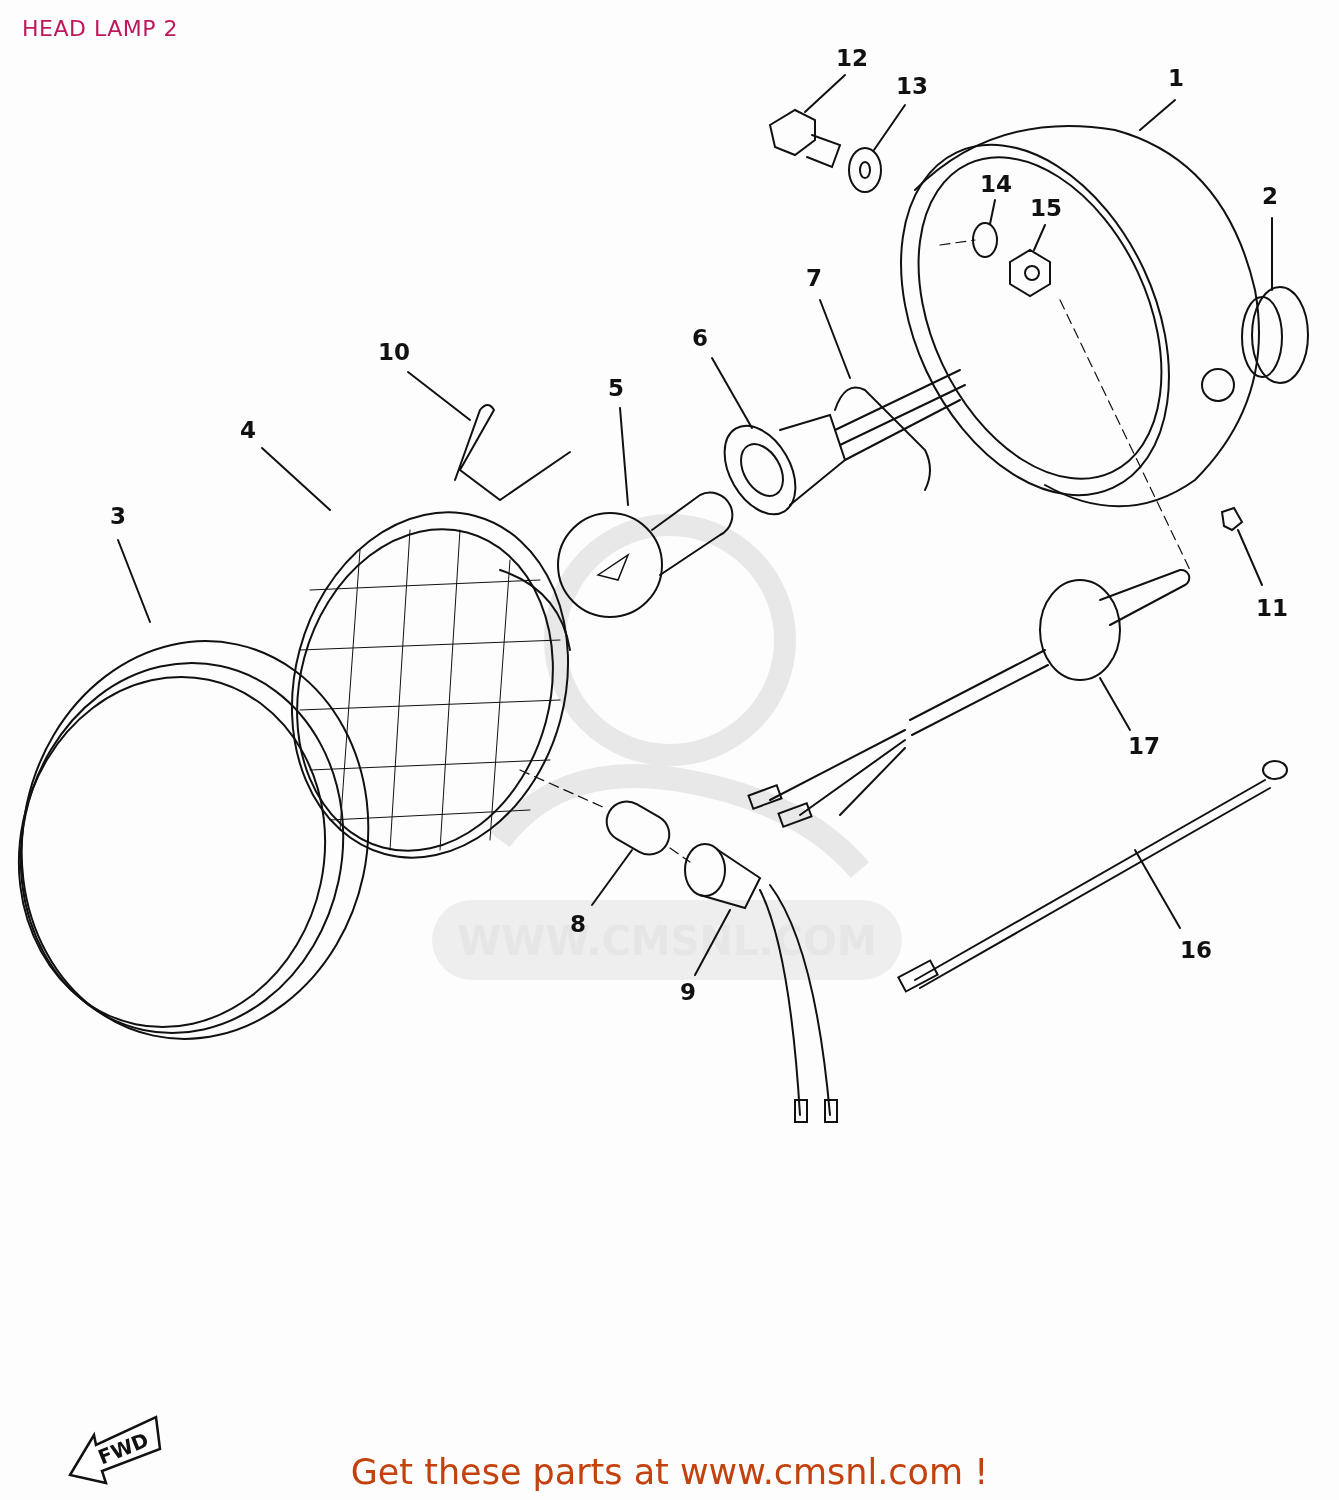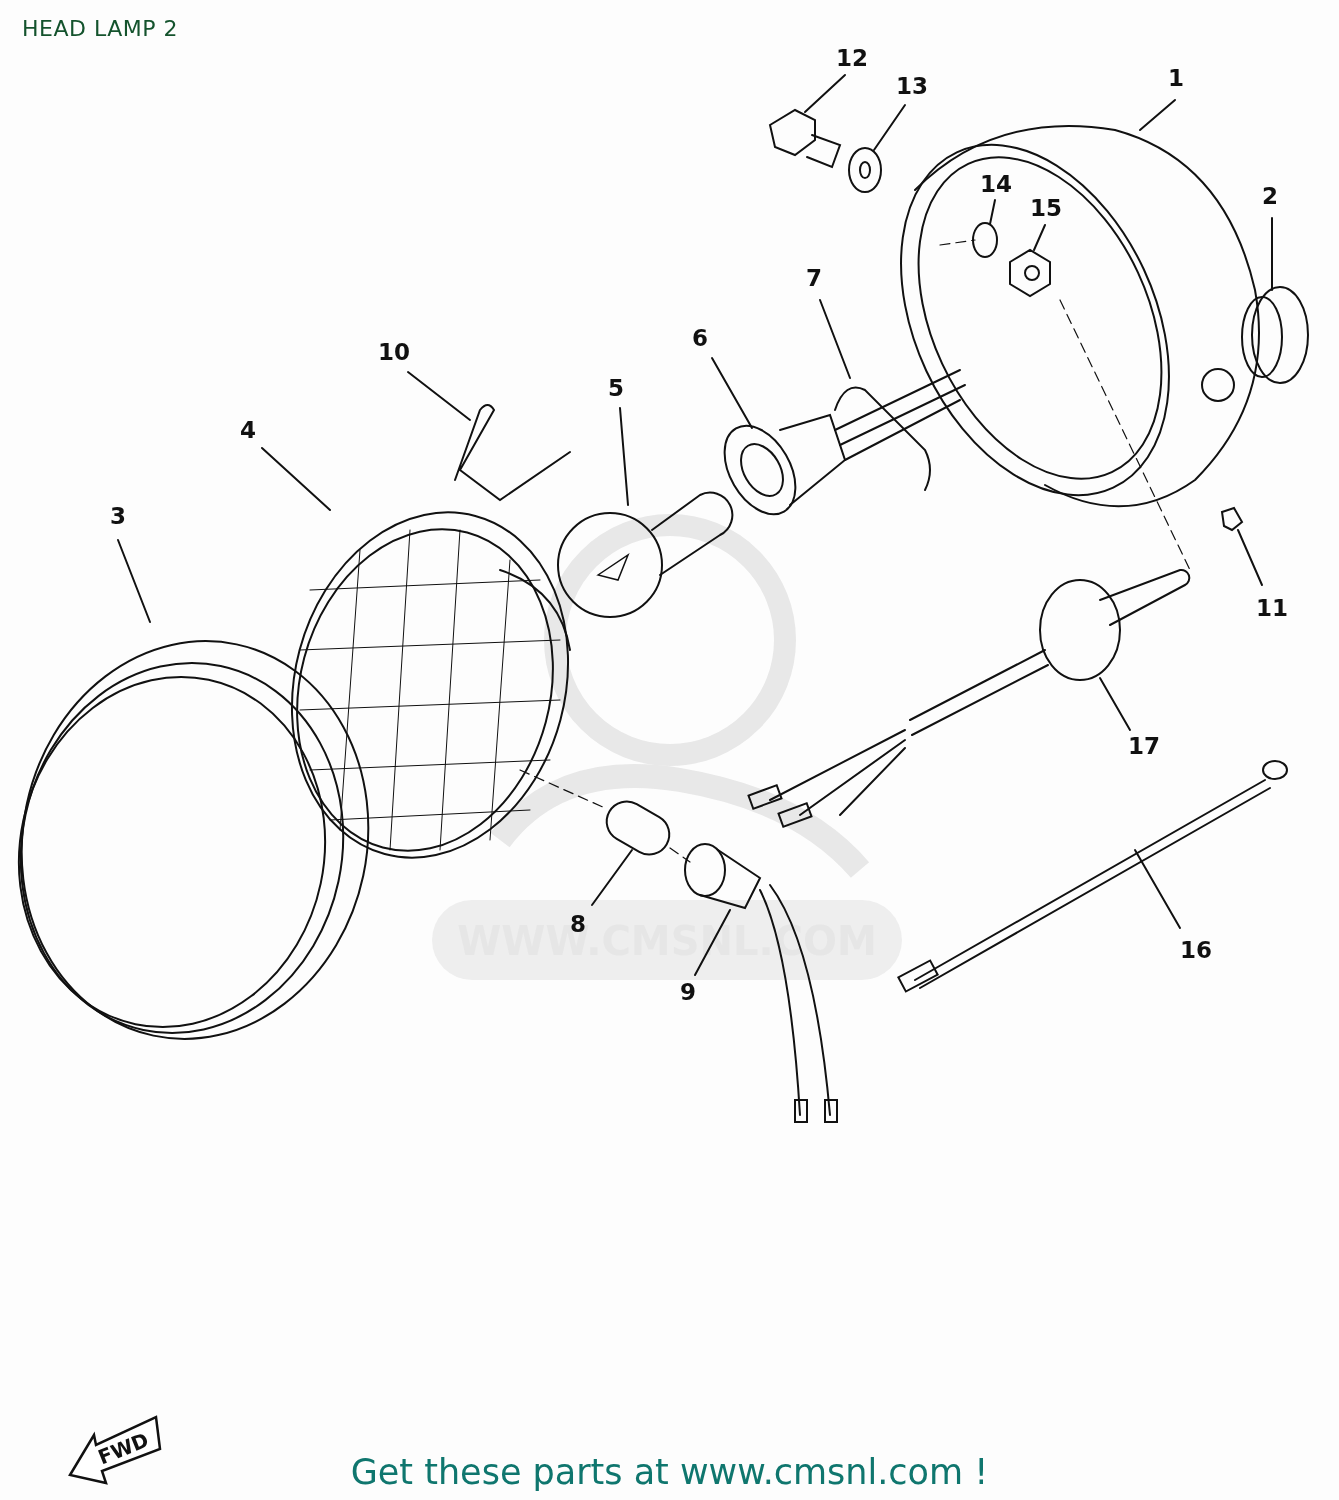--- a/index.html
+++ b/index.html
@@ -1,21 +1,21 @@
 <!DOCTYPE html>
 <html><head>
 <meta charset="utf-8">
 <style>
   html, body { margin: 0; padding: 0; background: #fdfdfd; }
   body { width: 1339px; height: 1500px; position: relative; overflow: hidden; font-family: "DejaVu Sans", sans-serif; }
-  .page-title { position: absolute; left: 22px; top: 16px; font-size: 22px; color: #14532d; letter-spacing: 0.5px; }
+  .page-title { position: absolute; left: 22px; top: 16px; font-size: 22px; color: #be185d; letter-spacing: 0.5px; }
   .diagram { position: absolute; left: 0; top: 0; width: 1339px; height: 1500px; }
   .callout { font-family: "DejaVu Sans", sans-serif; font-weight: bold; font-size: 23px; fill: #111; }
   .watermark-text { font-family: "DejaVu Sans", sans-serif; font-weight: bold; font-size: 40px; fill: #e4e4e4; }
-  .promo { position: absolute; left: 0; width: 1339px; top: 1452px; text-align: center; font-size: 35px; color: #0f766e; text-decoration: none; }
+  .promo { position: absolute; left: 0; width: 1339px; top: 1452px; text-align: center; font-size: 35px; color: #c2410c; text-decoration: none; }
   .fwd { position: absolute; left: 66px; top: 1405px; }
 </style>
 </head>
 <body>
 
 <div class="page-title">HEAD LAMP 2</div>
 
 <svg class="diagram" viewBox="0 0 1339 1500" xmlns="http://www.w3.org/2000/svg">
 
   <g opacity="0.9">

